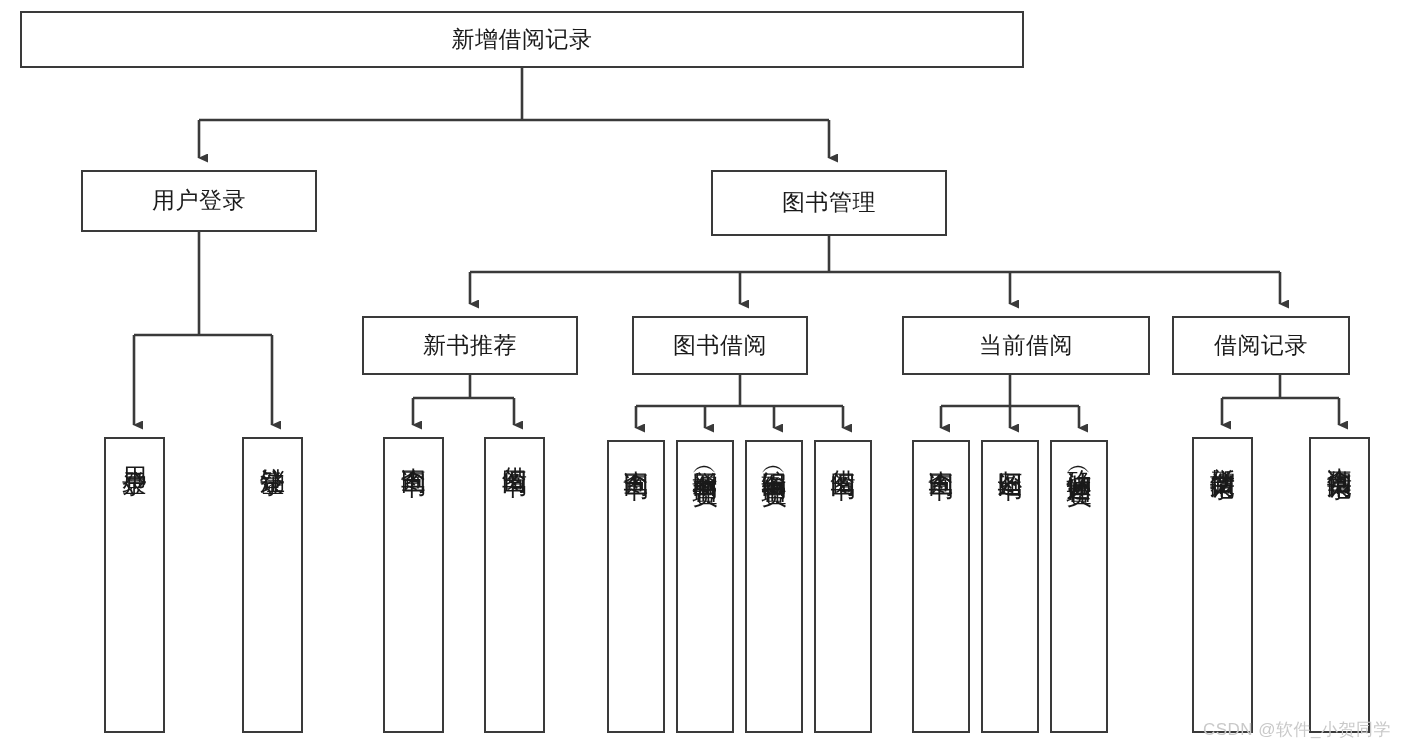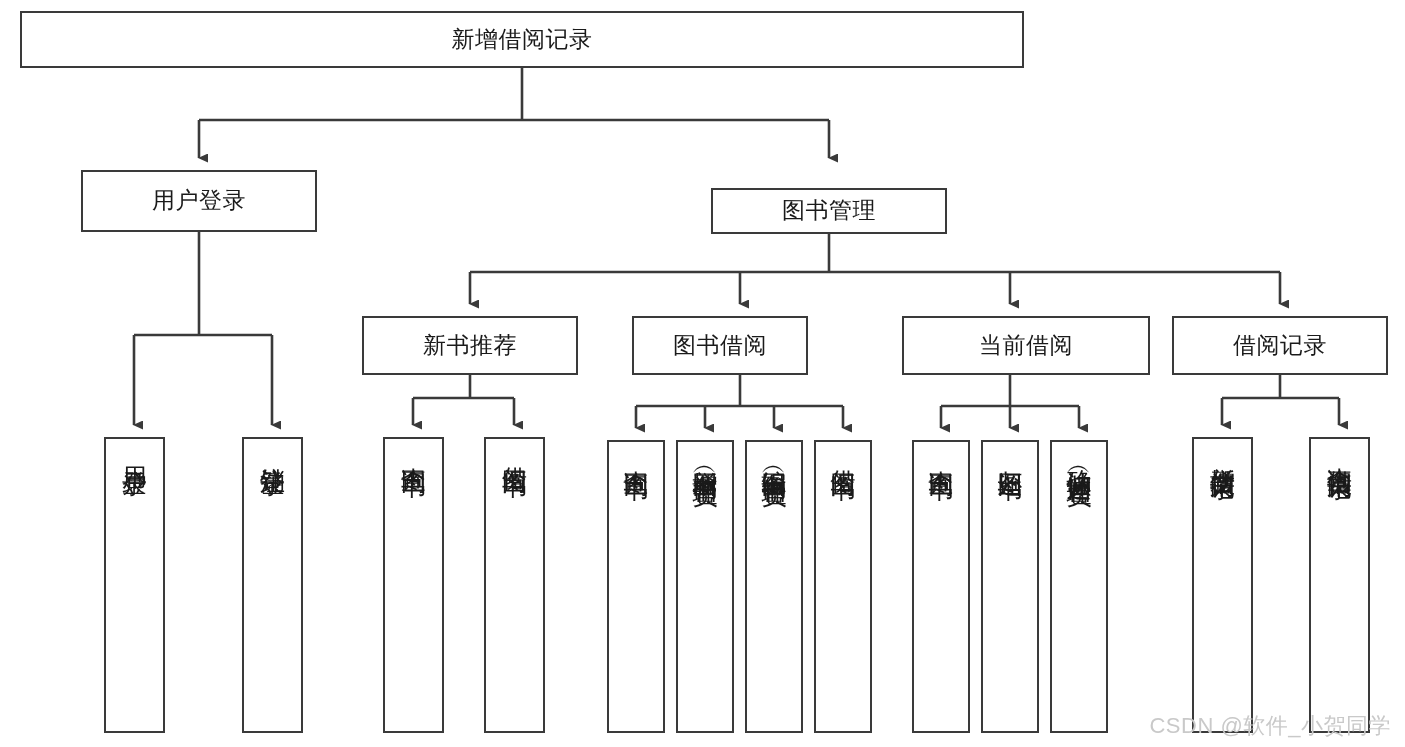--- a/index.html
+++ b/index.html
@@ -58,21 +58,21 @@
     line-height: 1.0;
     letter-spacing: 2px;
   }
   .node-root .label { font-size: 24px; }
   .node-l2 .label { font-size: 24px; }
   .node-l3 .label { font-size: 23px; }
   .watermark {
     position: absolute;
     right: 14px;
     bottom: 6px;
-    font-size: 22px;
+    font-size: 17px;
     color: #c9c9c9;
     letter-spacing: 0.5px;
     white-space: nowrap;
     user-select: none;
   }
 </style>
 </head>
 <body>
 
 <div id="diagram-root">
@@ -128,34 +128,34 @@
     </g>
   </svg>
 
   <div class="node horiz node-root" style="left:20px; top:11px; width:1004px; height:57px;">
     <span class="label">新增借阅记录</span>
   </div>
 
   <div class="node horiz node-l2" style="left:81px; top:170px; width:236px; height:62px;">
     <span class="label">用户登录</span>
   </div>
-  <div class="node horiz node-l2" style="left:711px; top:188px; width:236px; height:46px;">
+  <div class="node horiz node-l2" style="left:711px; top:170px; width:236px; height:66px;">
     <span class="label">图书管理</span>
   </div>
 
   <div class="node horiz node-l3" style="left:362px; top:316px; width:216px; height:59px;">
     <span class="label">新书推荐</span>
   </div>
   <div class="node horiz node-l3" style="left:632px; top:316px; width:176px; height:59px;">
     <span class="label">图书借阅</span>
   </div>
   <div class="node horiz node-l3" style="left:902px; top:316px; width:248px; height:59px;">
     <span class="label">当前借阅</span>
   </div>
-  <div class="node horiz node-l3" style="left:1172px; top:316px; width:216px; height:59px;font-family:Liberation Serif, serif;">
+  <div class="node horiz node-l3" style="left:1172px; top:316px; width:178px; height:59px;font-family:Liberation Serif, serif;">
     <span class="label">借阅记录</span>
   </div>
 
   <div class="node vert" style="left:104px; top:437px; width:61px; height:296px;">
     <span class="label">用户登录</span>
   </div>
   <div class="node vert" style="left:242px; top:437px; width:61px; height:296px;">
     <span class="label">注销登录</span>
   </div>
 

